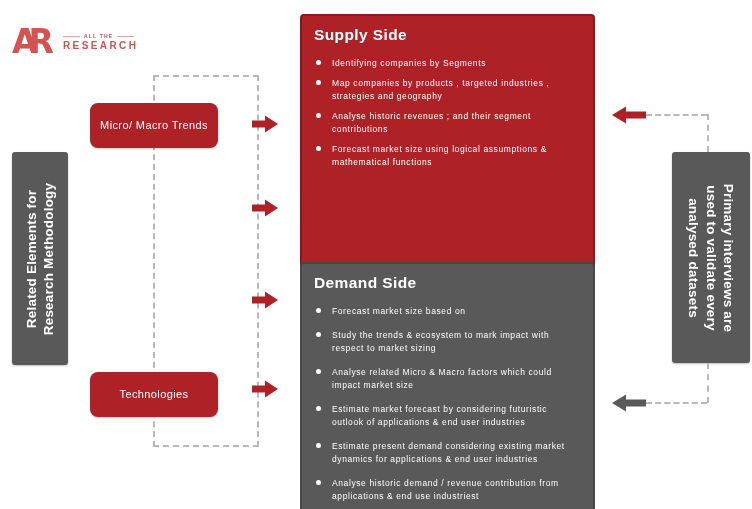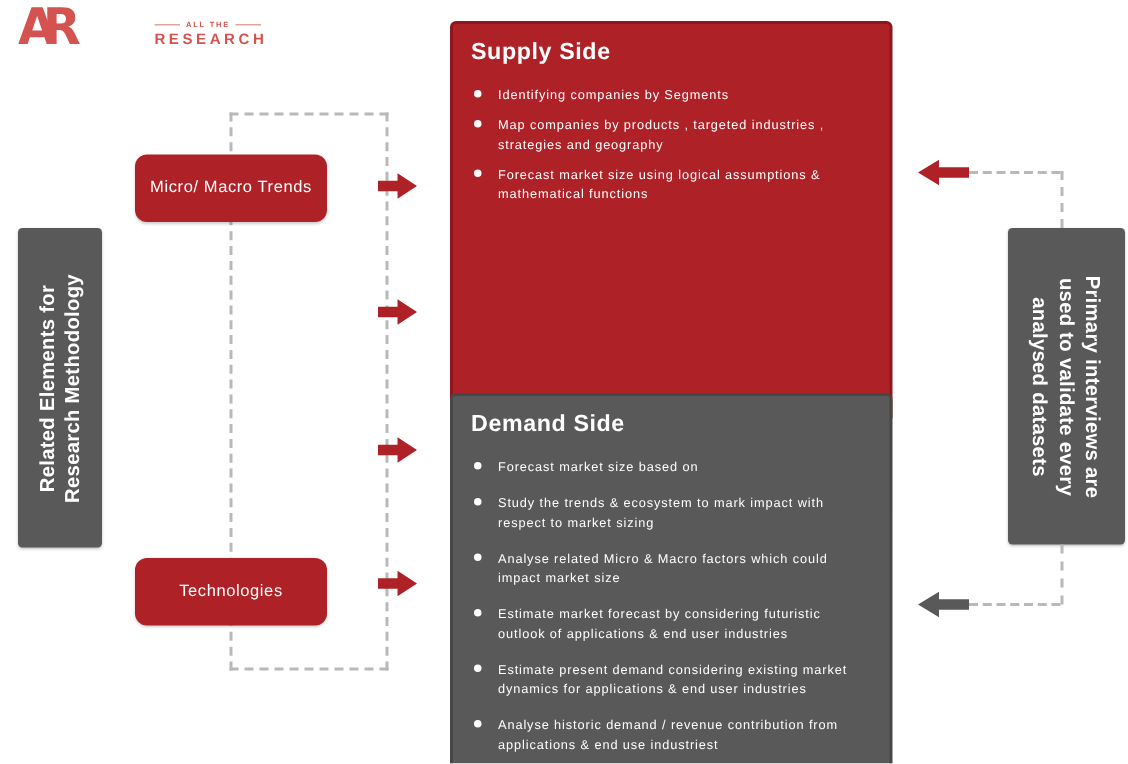--- a/index.html
+++ b/index.html
@@ -1,21 +1,21 @@
 <!DOCTYPE html>
 <html><head>
 <meta charset="utf-8">
 <style>
   html,body{margin:0;padding:0;background:#ffffff;}
   .canvas{
     position:relative;width:752px;height:509px;background:#ffffff;overflow:hidden;
     font-family:"Liberation Sans","DejaVu Sans",sans-serif;
   }
   
-  .logo{position:absolute;left:12px;top:0;display:flex;align-items:center;gap:40px;}
+  .logo{position:absolute;left:12px;top:24px;display:flex;align-items:flex-start;}
   .logo-monogram{
     font-family:"DejaVu Sans",sans-serif;font-weight:bold;font-size:33px;line-height:36px;
     color:#d4524f;letter-spacing:-9px;padding-right:12px;transform:scaleY(1.02);
   }
   .logo-text{margin-left:6px;margin-top:9px;color:#d4524f;}
   .logo-top{display:flex;align-items:center;gap:4px;font-size:5px;font-weight:bold;letter-spacing:1.2px;}
   .tagline-rule{display:inline-block;width:17px;height:1px;background:#e4a3a1;}
   .logo-bottom{font-size:10px;font-weight:bold;letter-spacing:2.4px;margin-top:1px;}
   
   .banner{position:absolute;background:#595959;border-radius:3px;box-shadow:0 1px 2px rgba(0,0,0,.25);}
@@ -111,20 +111,24 @@
       <li>
           <span class="dot"></span>
           <span class="bullet-text">Identifying companies by Segments</span>
         </li>
       <li>
           <span class="dot"></span>
           <span class="bullet-text">Map companies by products , targeted industries , strategies and geography</span>
         </li>
       <li>
           <span class="dot"></span>
+          <span class="bullet-text">Analyse historic revenues ; and their segment contributions</span>
+        </li>
+      <li>
+          <span class="dot"></span>
           <span class="bullet-text">Forecast market size using logical assumptions &amp; mathematical functions</span>
         </li>
     </ul>
   </div>
 
   <div class="panel panel-demand">
     <div class="panel-title">Demand Side</div>
     <ul class="bullets">
       <li>
           <span class="dot"></span>

